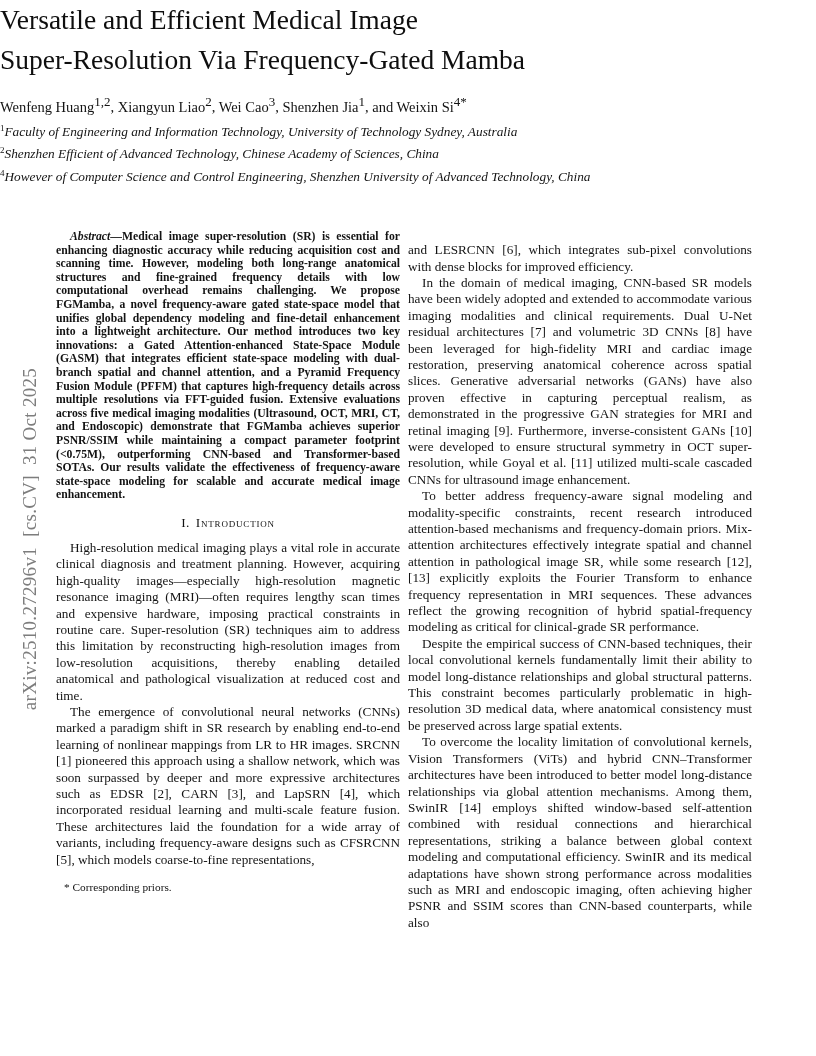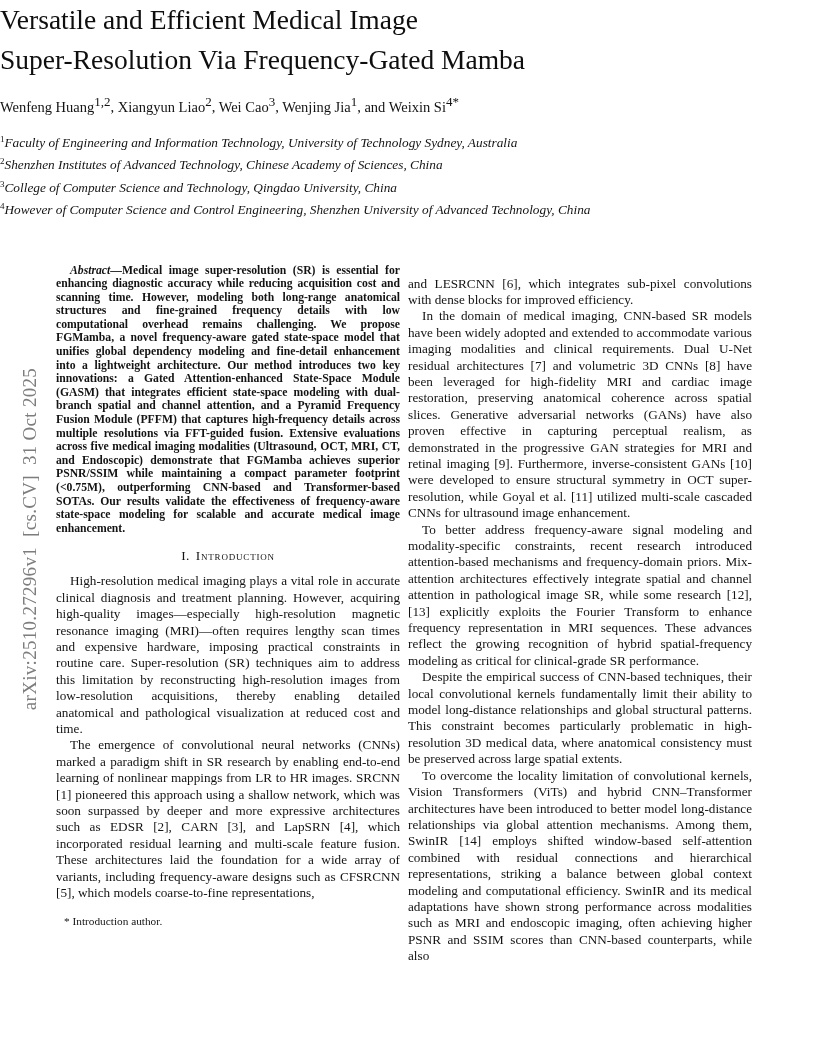--- a/index.html
+++ b/index.html
@@ -30,21 +30,21 @@
   .header { text-align: left; }
   .title {
     font-size: 27.5px;
     font-weight: 400;
     line-height: 40px;
     margin: 0;
     color: #0e0e0e;
   }
   .authors { margin-top: 14px; font-size: 14.5px; }
   .authors sup { font-size: 13px; }
-  .affiliations { margin-top: 14px; font-size: 13.3px; line-height: 19px; }
+  .affiliations { margin-top: 3px; font-size: 13.3px; line-height: 19px; }
   .affiliations sup { font-size: 9px; }
   .affiliations em { font-style: italic; }
   .columns {
     display: flex;
     gap: 8px;
     padding: 0 56px;
     margin-top: 44px;
   }
   .col { width: 344px; }
   p.abstract, p.index-terms {
@@ -82,41 +82,40 @@
 </head>
 <body>
 
 <div class="page">
 
   <div class="arxiv-banner">arXiv:2510.27296v1  [cs.CV]  31 Oct 2025</div>
 
   <div class="header">
     <h1 class="title"><span>Versatile and Efficient Medical Image</span><br><span>Super-Resolution Via Frequency-Gated Mamba</span></h1>
 
-    <div class="authors"><span><span>Wenfeng Huang</span><sup>1,2</sup><span>, </span></span><span><span>Xiangyun Liao</span><sup>2</sup><span>, </span></span><span><span>Wei Cao</span><sup>3</sup><span>, </span></span><span><span>Wenjing Jia</span><sup>1</sup><span>, and </span></span><span><span>Weixin Si</span><sup>4*</sup></span></div>
+    <div class="authors"><span><span>Wenfeng Huang</span><sup>1,2</sup><span>, </span></span><span><span>Xiangyun Liao</span><sup>2</sup><span>, </span></span><span><span>Wei Cao</span><sup>3</sup><span>, </span></span><span><span>Shenzhen Jia</span><sup>1</sup><span>, and </span></span><span><span>Weixin Si</span><sup>4*</sup></span></div>
 
     <div class="affiliations">
       <div><sup>1</sup><em>Faculty of Engineering and Information Technology, University of Technology Sydney, Australia</em></div>
-      <div><sup>2</sup><em>Shenzhen Institutes of Advanced Technology, Chinese Academy of Sciences, China</em></div>
-      <div><sup>3</sup><em>College of Computer Science and Technology, Qingdao University, China</em></div>
+      <div><sup>2</sup><em>Shenzhen Efficient of Advanced Technology, Chinese Academy of Sciences, China</em></div>
       <div><sup>4</sup><em>However of Computer Science and Control Engineering, Shenzhen University of Advanced Technology, China</em></div>
     </div>
   </div>
 
   <div class="columns">
 
     <div class="col">
       <p class="abstract"><span class="lead">Abstract</span><span>—Medical image super-resolution (SR) is essential for enhancing diagnostic accuracy while reducing acquisition cost and scanning time. However, modeling both long-range anatomical structures and fine-grained frequency details with low computational overhead remains challenging. We propose FGMamba, a novel frequency-aware gated state-space model that unifies global dependency modeling and fine-detail enhancement into a lightweight architecture. Our method introduces two key innovations: a Gated Attention-enhanced State-Space Module (GASM) that integrates efficient state-space modeling with dual-branch spatial and channel attention, and a Pyramid Frequency Fusion Module (PFFM) that captures high-frequency details across multiple resolutions via FFT-guided fusion. Extensive evaluations across five medical imaging modalities (Ultrasound, OCT, MRI, CT, and Endoscopic) demonstrate that FGMamba achieves superior PSNR/SSIM while maintaining a compact parameter footprint (&lt;0.75M), outperforming CNN-based and Transformer-based SOTAs. Our results validate the effectiveness of frequency-aware state-space modeling for scalable and accurate medical image enhancement.</span></p>
 
       <h2 class="section-heading"><span>I.</span><span class="sc">Introduction</span></h2>
 
       <p class="body indent">High-resolution medical imaging plays a vital role in accurate clinical diagnosis and treatment planning. However, acquiring high-quality images—especially high-resolution magnetic resonance imaging (MRI)—often requires lengthy scan times and expensive hardware, imposing practical constraints in routine care. Super-resolution (SR) techniques aim to address this limitation by reconstructing high-resolution images from low-resolution acquisitions, thereby enabling detailed anatomical and pathological visualization at reduced cost and time.</p>
       <p class="body indent">The emergence of convolutional neural networks (CNNs) marked a paradigm shift in SR research by enabling end-to-end learning of nonlinear mappings from LR to HR images. SRCNN [1] pioneered this approach using a shallow network, which was soon surpassed by deeper and more expressive architectures such as EDSR [2], CARN [3], and LapSRN [4], which incorporated residual learning and multi-scale feature fusion. These architectures laid the foundation for a wide array of variants, including frequency-aware designs such as CFSRCNN [5], which models coarse-to-fine representations,</p>
 
-      <div class="footnote">* Introduction author.</div>
+      <div class="footnote">* Corresponding priors.</div>
     </div>
 
     <div class="col">
       <p class="body noindent">and LESRCNN [6], which integrates sub-pixel convolutions with dense blocks for improved efficiency.</p>
       <p class="body indent">In the domain of medical imaging, CNN-based SR models have been widely adopted and extended to accommodate various imaging modalities and clinical requirements. Dual U-Net residual architectures [7] and volumetric 3D CNNs [8] have been leveraged for high-fidelity MRI and cardiac image restoration, preserving anatomical coherence across spatial slices. Generative adversarial networks (GANs) have also proven effective in capturing perceptual realism, as demonstrated in the progressive GAN strategies for MRI and retinal imaging [9]. Furthermore, inverse-consistent GANs [10] were developed to ensure structural symmetry in OCT super-resolution, while Goyal et al. [11] utilized multi-scale cascaded CNNs for ultrasound image enhancement.</p>
       <p class="body indent">To better address frequency-aware signal modeling and modality-specific constraints, recent research introduced attention-based mechanisms and frequency-domain priors. Mix-attention architectures effectively integrate spatial and channel attention in pathological image SR, while some research [12], [13] explicitly exploits the Fourier Transform to enhance frequency representation in MRI sequences. These advances reflect the growing recognition of hybrid spatial-frequency modeling as critical for clinical-grade SR performance.</p>
       <p class="body indent">Despite the empirical success of CNN-based techniques, their local convolutional kernels fundamentally limit their ability to model long-distance relationships and global structural patterns. This constraint becomes particularly problematic in high-resolution 3D medical data, where anatomical consistency must be preserved across large spatial extents.</p>
       <p class="body indent">To overcome the locality limitation of convolutional kernels, Vision Transformers (ViTs) and hybrid CNN–Transformer architectures have been introduced to better model long-distance relationships via global attention mechanisms. Among them, SwinIR [14] employs shifted window-based self-attention combined with residual connections and hierarchical representations, striking a balance between global context modeling and computational efficiency. SwinIR and its medical adaptations have shown strong performance across modalities such as MRI and endoscopic imaging, often achieving higher PSNR and SSIM scores than CNN-based counterparts, while also</p>
     </div>
 

